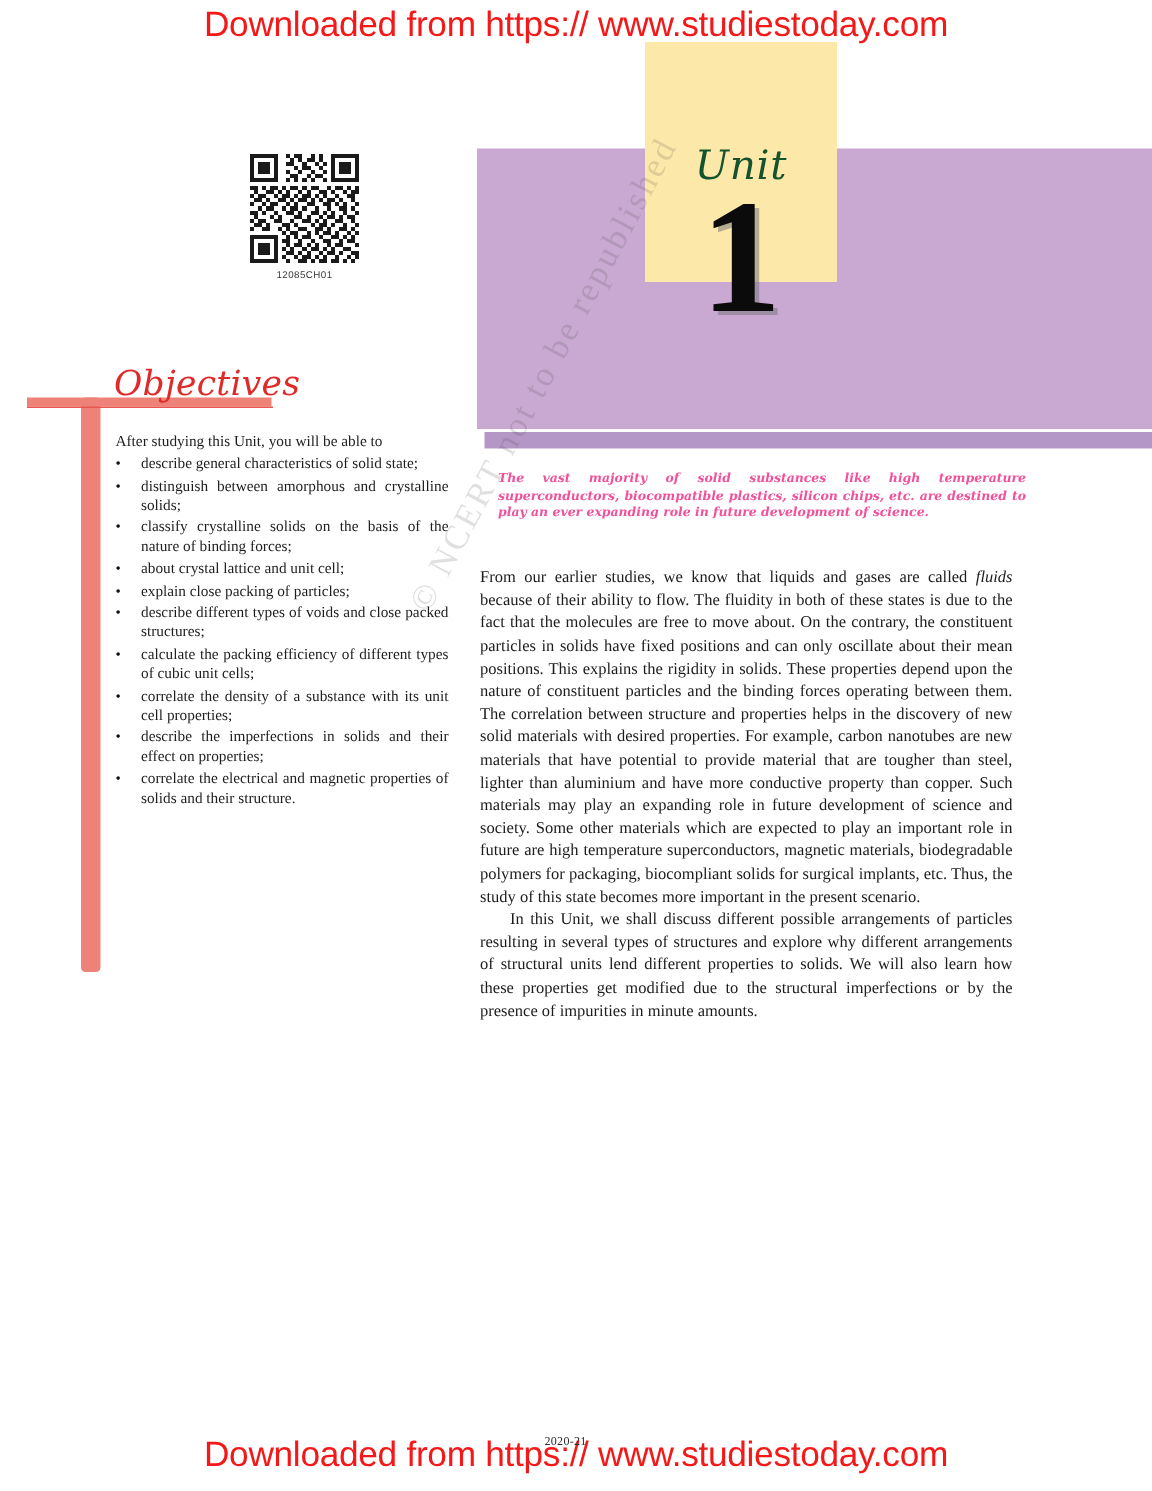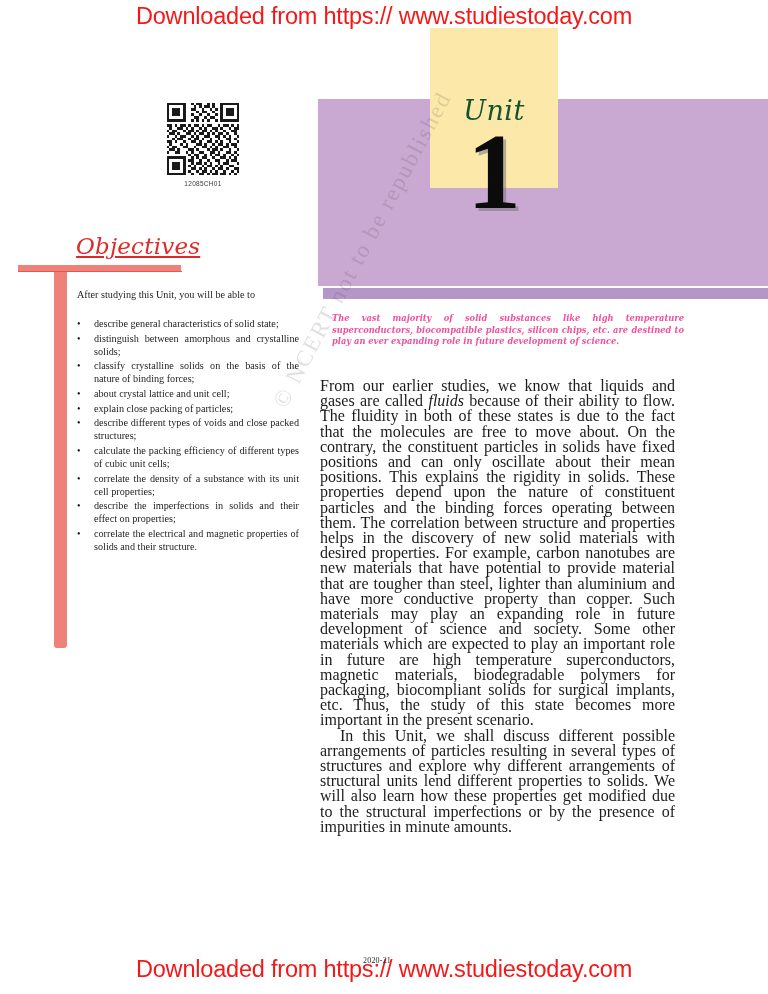--- a/index.html
+++ b/index.html
@@ -174,28 +174,27 @@
     top: 265px;
     width: 13px;
     height: 383px;
     background: #ef8278;
     border-radius: 3px;
     z-index: 7;
   }
   #obj-heading {
     position: absolute;
     left: 76px;
-    top: 233px;
+    top: 243px;
     font-family: "DejaVu Serif", serif;
     font-style: italic;
     font-size: 23px;
     color: #e02a2a;
     z-index: 12;
     letter-spacing: 0.2px;
-    text-decoration: underline;
   }
   #obj-heading-rule {
     position: absolute;
     left: 18px;
     top: 271px;
     width: 164px;
     height: 1.4px;
     background: #e8564f;
     z-index: 12;
   }
@@ -205,21 +204,21 @@
     top: 288px;
     width: 222px;
     font-family: "Liberation Serif", serif;
     font-size: 10.2px;
     line-height: 13.1px;
     color: #1d1d1d;
     z-index: 12;
   }
   #obj-intro {
     text-align: justify;
-    margin-bottom: 16px;
+    margin-bottom: 2px;
   }
   .obj-item {
     display: flex;
     align-items: flex-start;
     margin-top: 1.5px;
   }
   .obj-bullet {
     flex: 0 0 auto;
     width: 17px;
     font-size: 10px;
@@ -232,21 +231,21 @@
     text-justify: inter-word;
   }
 
   
   #body-col {
     position: absolute;
     left: 320px;
     top: 378px;
     width: 355px;
     font-family: "Liberation Serif", serif;
-    font-size: 16px;
+    font-size: 11px;
     line-height: 15.2px;
     color: #1b1b1b;
     text-align: justify;
     z-index: 12;
   }
   #body-col p { margin-bottom: 0; }
   #body-col p.indent { text-indent: 20px; }
   #body-col em { font-style: italic; }
 
   

